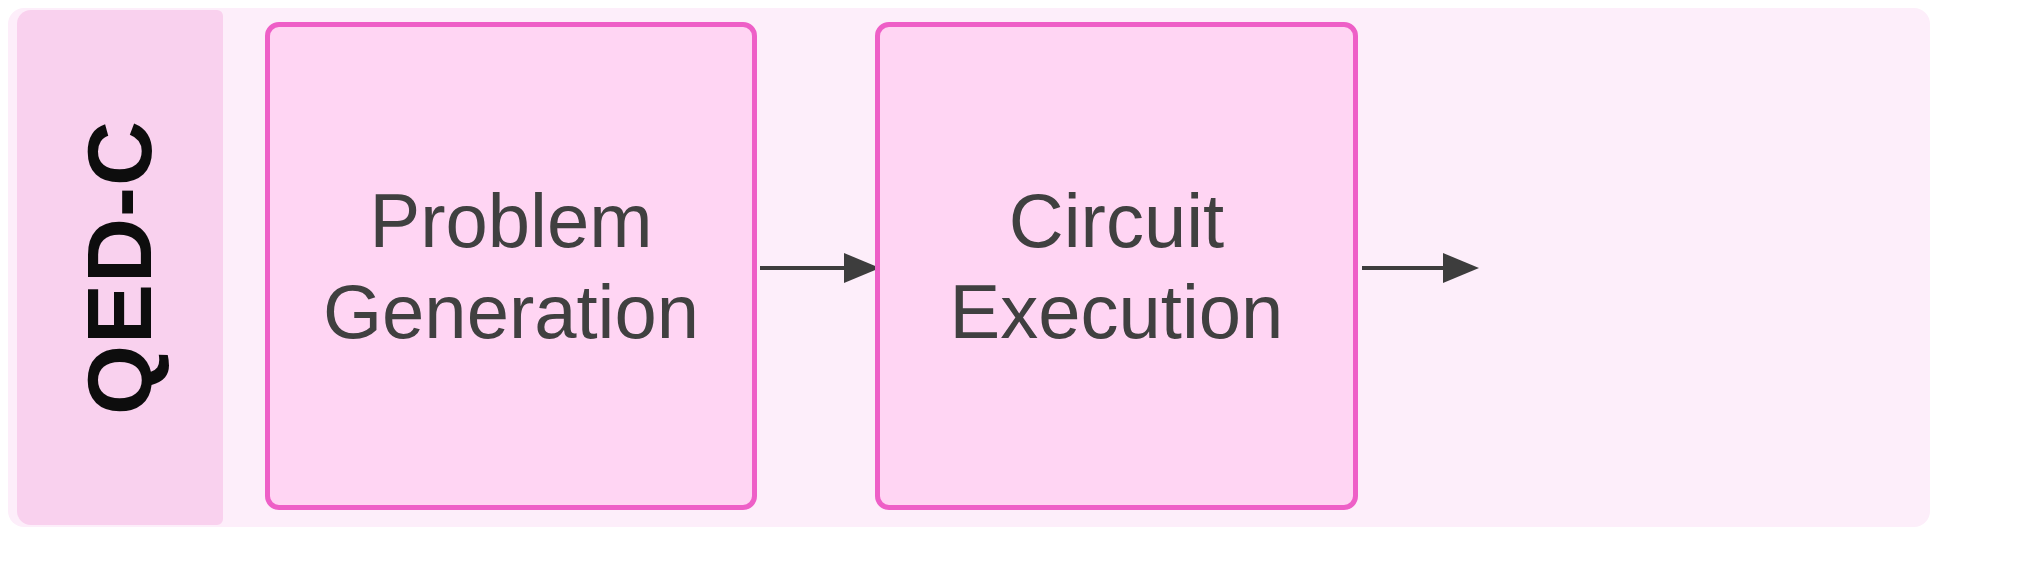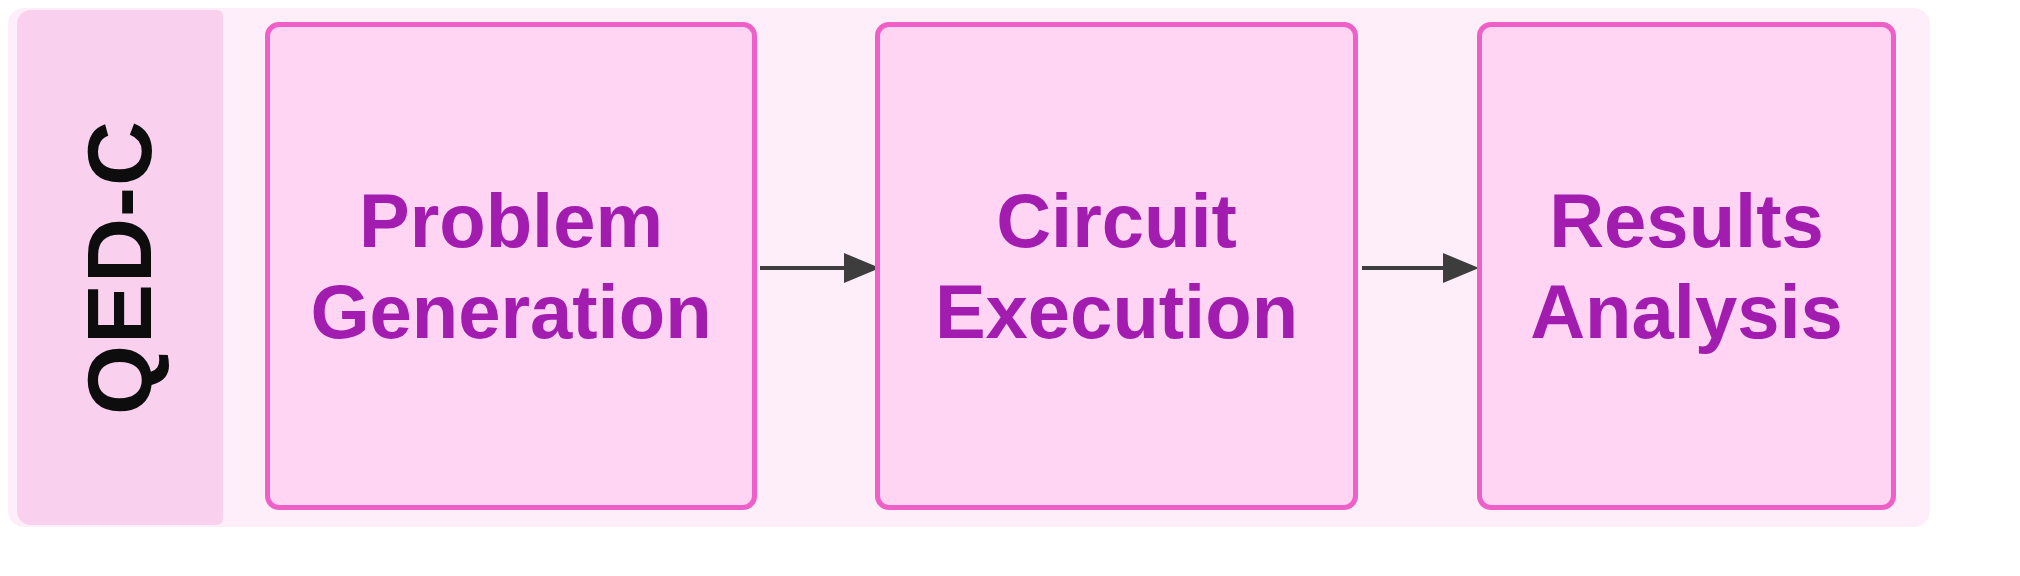--- a/index.html
+++ b/index.html
@@ -53,23 +53,23 @@
     box-sizing: border-box;
     background: #ffd5f3;
     border: 5px solid #ee5fc7;
     border-radius: 14px;
     display: flex;
     align-items: center;
     justify-content: center;
   }
   .node-label {
     font-size: 76px;
-    font-weight: 700;
+    font-weight: 400;
     line-height: 1.2;
-    color: #a21caf;
+    color: #404040;
     text-align: center;
     white-space: pre-line;
   }
   .node-1 { left: 257px; width: 492px; }
   .node-2 { left: 867px; width: 483px; }
   .node-3 { left: 1469px; width: 419px; }
   .arrow {
     position: absolute;
     top: 260px; 
     height: 0;
@@ -120,19 +120,15 @@
     <div class="node node-2">
       <span class="node-label">Circuit
 Execution</span>
     </div>
 
     <div class="arrow arrow-2">
       <div class="arrow-line"></div>
       <div class="arrow-head"></div>
     </div>
 
-    <div class="node node-3">
-      <span class="node-label">Results
-Analysis</span>
-    </div>
 
   </div>
 </div>
 
 </body></html>

